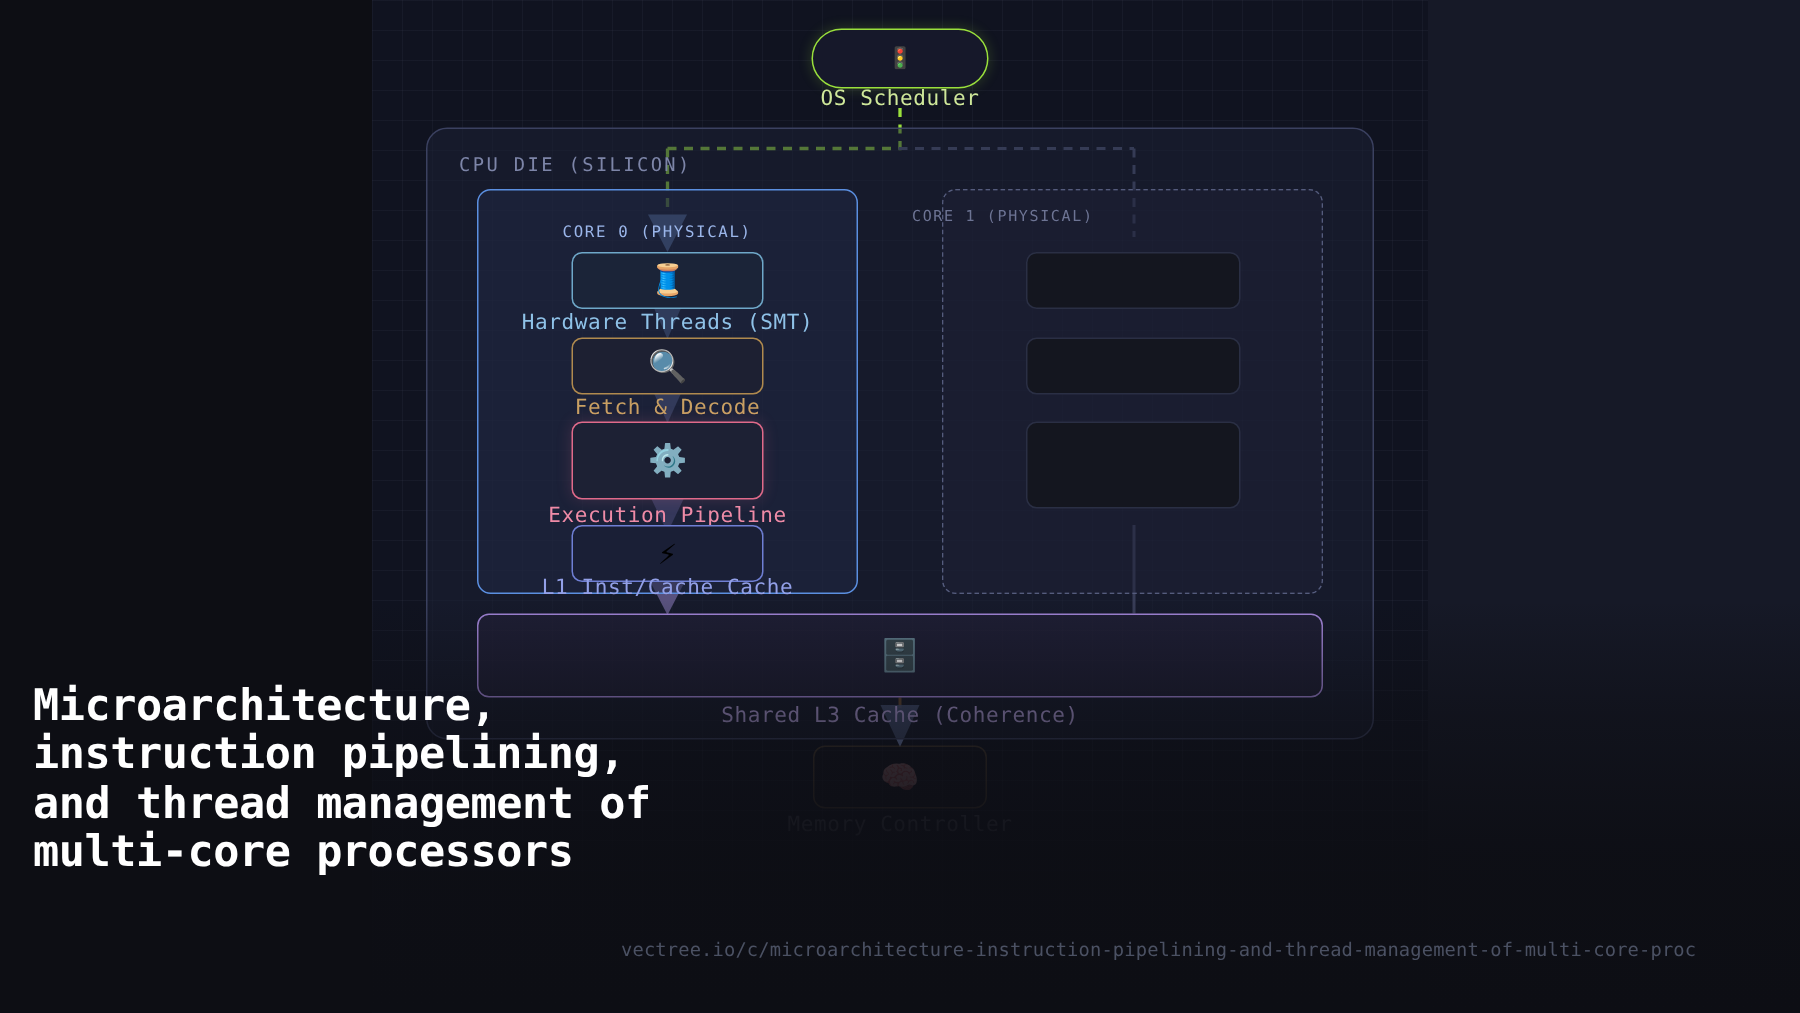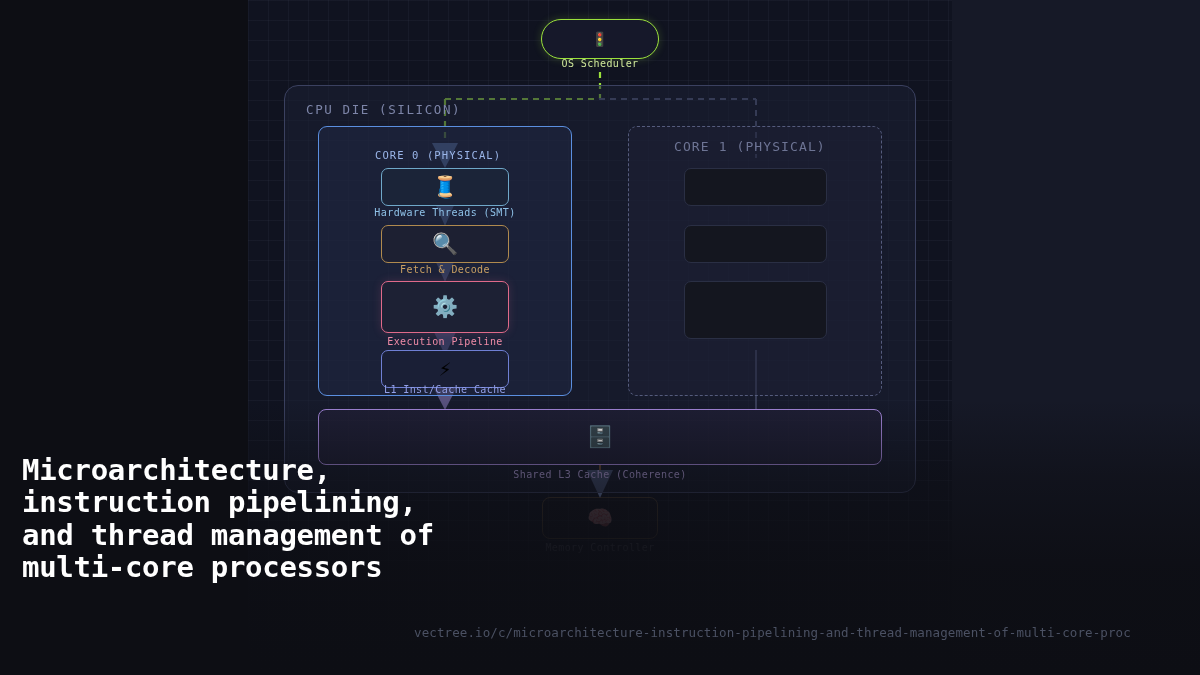--- a/index.html
+++ b/index.html
@@ -60,21 +60,21 @@
     border-radius: 7px;
     display: flex;
     align-items: center;
     justify-content: center;
     font-size: 21px;
     line-height: 1;
   }
   .node-label {
     position: absolute;
     white-space: nowrap;
-    font-size: 10px;
+    font-size: 14px;
     letter-spacing: 0.4px;
     text-align: right;
     transform: translateX(-50%);
   }
 
   
   .os-sched {
     left: 541px; top: 19px;
     width: 118px; height: 40px;
     border: 1.6px solid #9ae03c;
@@ -124,22 +124,22 @@
   .core1 {
     position: absolute;
     left: 628px; top: 126px;
     width: 254px; height: 270px;
     border: 1.4px dashed #555c7d;
     border-radius: 9px;
     background: rgba(30,34,56,0.45);
   }
   .core1-title {
     position: absolute;
-    left: 674px; top: 139px;
-    font-size: 13px;
+    left: 608px; top: 139px;
+    font-size: 10px;
     letter-spacing: 1.1px;
     color: #6d7494;
   }
   .ghost-box {
     position: absolute;
     background: #14161f;
     border: 1px solid #2a2f44;
     border-radius: 7px;
   }
 

